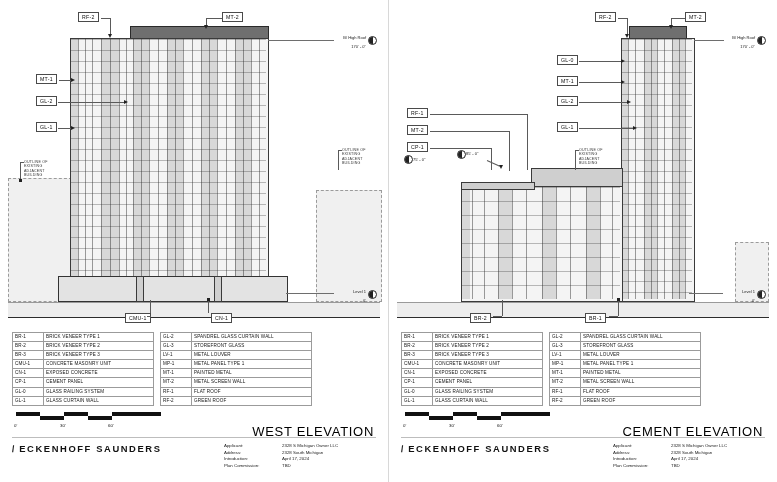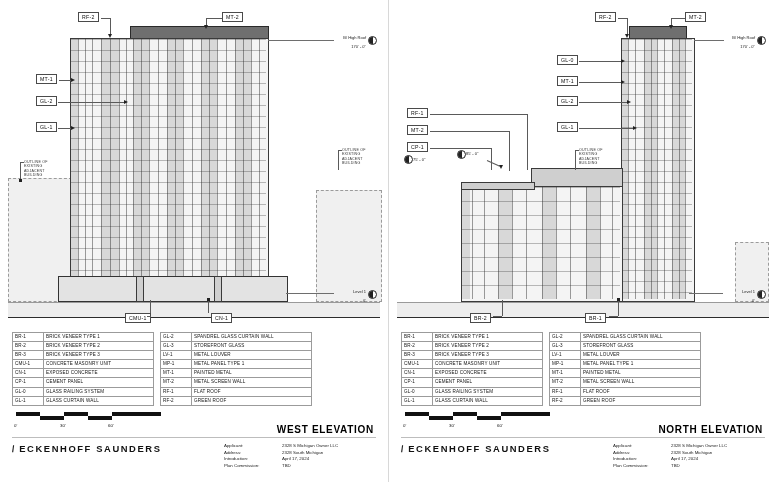--- a/index.html
+++ b/index.html
@@ -97,21 +97,21 @@
   .legend.colB td.desc{width:115px;}
 
   
   .scalewrap{position:absolute;left:16px;top:412px;width:145px;}
   .scalebar{position:absolute;left:0;top:0;height:9px;width:145px;}
   .sb{position:absolute;background:#111;}
   .sbtick{position:absolute;font-size:4.4px;color:#111;top:11px;}
 
   .elevtitle{
     position:absolute;right:14px;top:424px;
-    font-size:10px;font-weight:bold;letter-spacing:.7px;color:#000;
+    font-size:13px;font-weight:normal;letter-spacing:.7px;color:#000;
   }
   .rule{position:absolute;left:12px;right:12px;top:437px;height:1px;background:#bdbdbd;}
 
   
   .logo{
     position:absolute;left:12px;top:443px;
     font-size:9.4px;font-weight:bold;letter-spacing:1.6px;color:#111;
     white-space:nowrap;
   }
   .logo .slash{display:inline-block;transform:skewX(-18deg);margin-right:3px;font-weight:bold;}
@@ -622,21 +622,21 @@
         <div class="sb" style="left:24px;top:4px;width:24px;height:4px;"></div>
         <div class="sb" style="left:48px;top:0px;width:24px;height:4px;"></div>
         <div class="sb" style="left:72px;top:4px;width:24px;height:4px;"></div>
         <div class="sb" style="left:96px;top:0px;width:49px;height:4px;"></div>
       </div>
       <div class="sbtick" style="left:-2px;">0'</div>
       <div class="sbtick" style="left:44px;">30'</div>
       <div class="sbtick" style="left:92px;">60'</div>
     </div>
 
-    <div class="elevtitle">NORTH ELEVATION</div>
+    <div class="elevtitle">CEMENT ELEVATION</div>
     <div class="rule"></div>
 
     <div class="logo">
       <span class="slash">\</span><span>ECKENHOFF SAUNDERS</span>
     </div>
 
     <div class="meta labels">
       <div>Applicant:</div>
       <div>Address:</div>
       <div>Introduction:</div>

